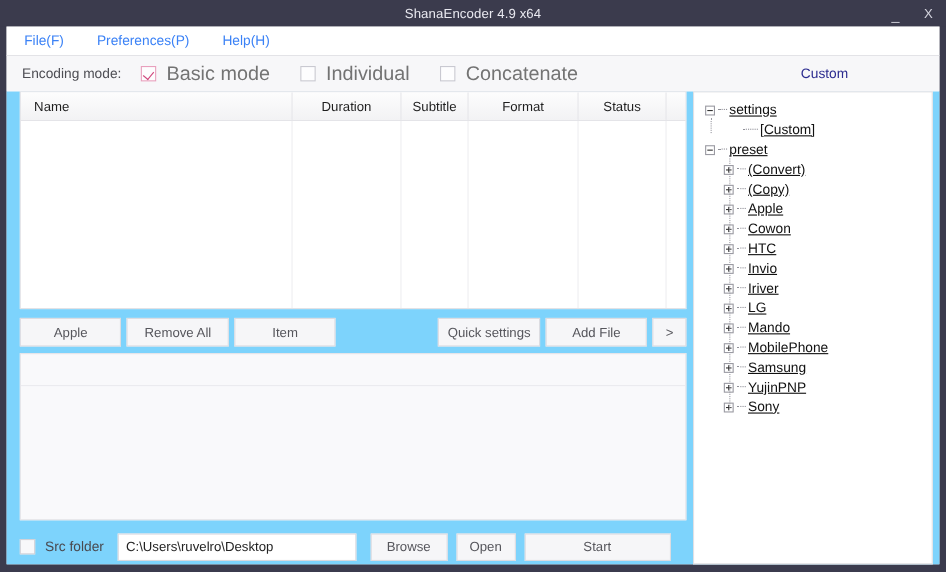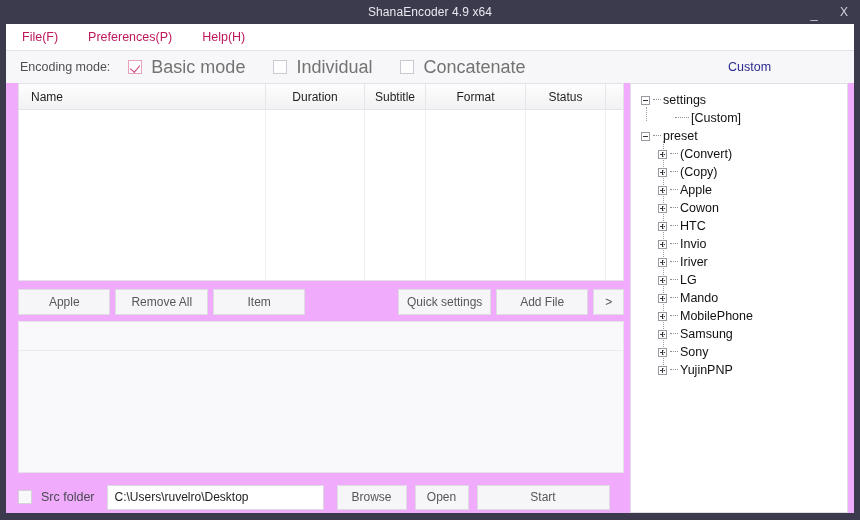--- a/index.html
+++ b/index.html
@@ -77,21 +77,21 @@
     flex: 0 0 26px;
     background: #ffffff;
     border-bottom: 1px solid #e3e3e7;
     display: flex;
     align-items: center;
     padding-left: 14px;
     gap: 26px;
   }
   .menu-item {
     font-size: 12.5px;
-    color: #be185d;
+    color: #3b82f6;
     cursor: default;
     padding: 2px 2px;
   }
 
   
   .modebar {
     height: 32px;
     flex: 0 0 32px;
     background: #f7f7f9;
     display: flex;
@@ -143,21 +143,21 @@
     top: 50%;
     transform: translateY(-50%);
     font-size: 12.5px;
     color: #2b2b8f;
   }
 
   
   .body {
     flex: 1 1 auto;
     display: flex;
-    background: #f0abfc;
+    background: #7dd3fc;
     min-height: 0;
     padding: 0 0 0 0;
   }
   .left-pane {
     width: 624px;
     flex: 0 0 624px;
     display: flex;
     flex-direction: column;
     padding: 0 6px 0 12px;
     box-sizing: border-box;
@@ -320,20 +320,21 @@
   }
   .tnode {
     display: flex;
     align-items: center;
     height: 18px;
     font-size: 12.5px;
     color: #111111;
     cursor: default;
     position: relative;
     white-space: nowrap;
+    text-decoration: underline;
   }
   .tnode.root  { padding-left: 10px; }
   .tnode.child { padding-left: 27px; }
   .tnode.leaf  { padding-left: 44px; }
 
   .tbox {
     width: 9px;
     height: 9px;
     border: 1px solid #9a9aa2;
     background: #ffffff;
@@ -536,26 +537,26 @@
             <span class="tlabel">MobilePhone</span>
           </div>
           <div class="tnode child">
             <span class="tbox plus"></span>
             <span class="tdash"></span>
             <span class="tlabel">Samsung</span>
           </div>
           <div class="tnode child">
             <span class="tbox plus"></span>
             <span class="tdash"></span>
+            <span class="tlabel">YujinPNP</span>
+          </div>
+          <div class="tnode child">
+            <span class="tbox plus"></span>
+            <span class="tdash"></span>
             <span class="tlabel">Sony</span>
-          </div>
-          <div class="tnode child">
-            <span class="tbox plus"></span>
-            <span class="tdash"></span>
-            <span class="tlabel">YujinPNP</span>
           </div>
           <div class="vdot" style="left: 15px; top: 23px; height: 14px;"></div>
           <div class="vdot" style="left: 32px; top: 57px; height: 230px;"></div>
         </div>
     </div>
 
   </div>
 </div>
 
 </body></html>

